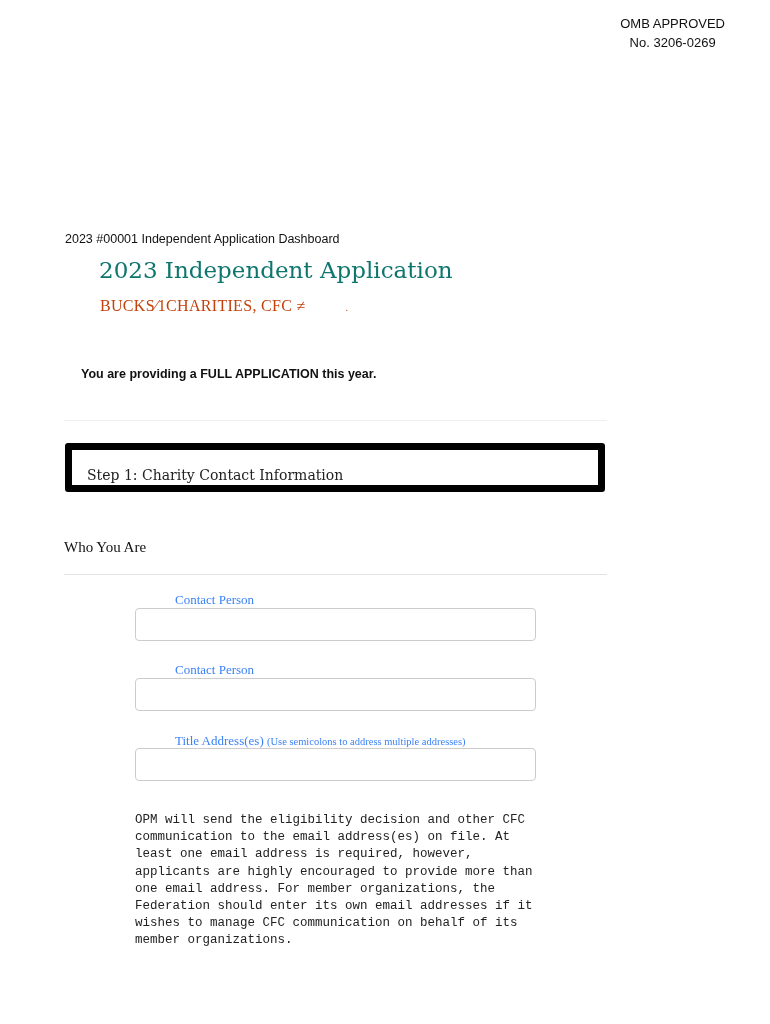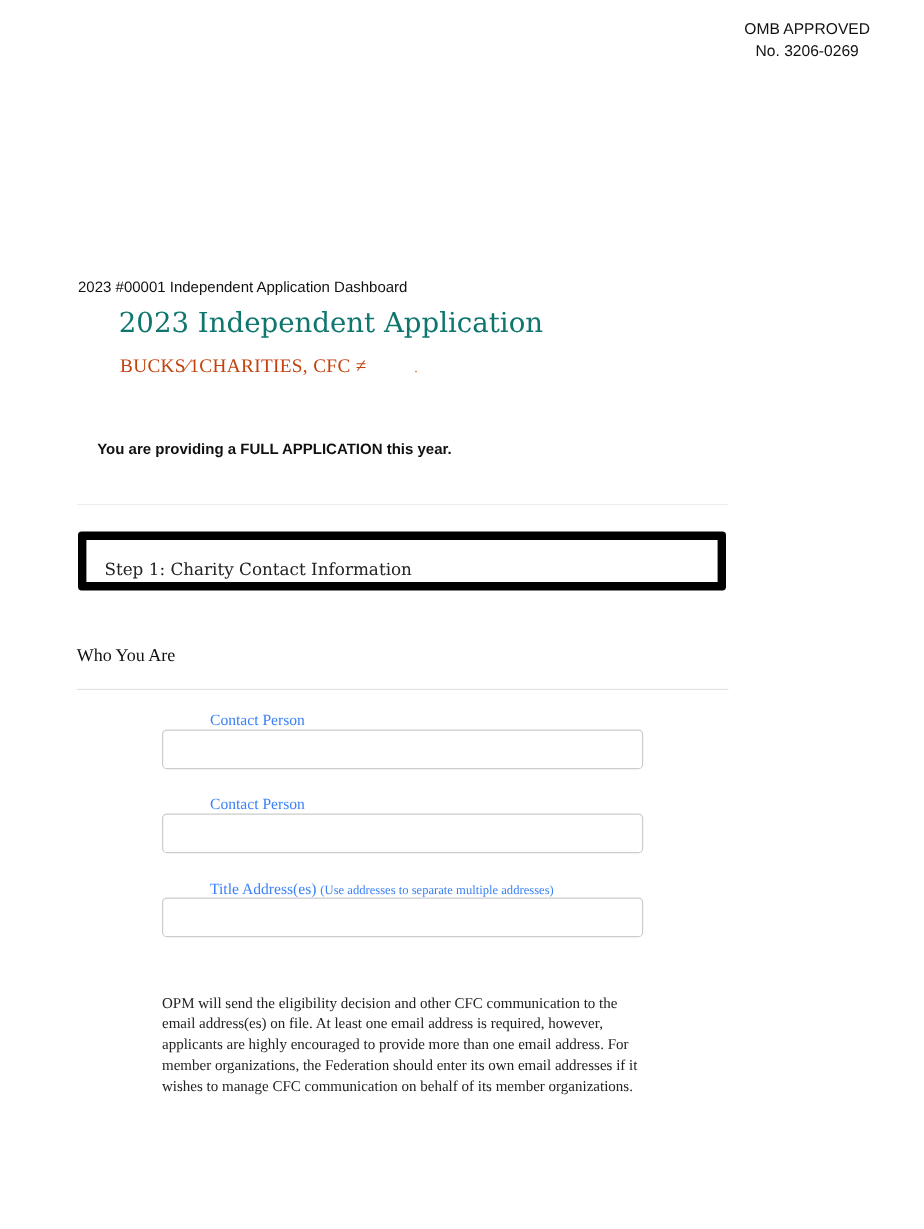--- a/index.html
+++ b/index.html
@@ -14,21 +14,21 @@
   .charity-line .dot { margin-left: 40px; font-size: 10px; }
   .full-app { position: absolute; left: 81px; top: 367px; font-family: "Liberation Sans", sans-serif; font-size: 12.5px; font-weight: bold; color: #111; }
   .hr1 { position: absolute; left: 64px; top: 420px; width: 543px; height: 1px; background: #eeeeee; }
   .step-box { position: absolute; left: 65px; top: 443px; width: 540px; height: 49px; border: 7px solid #000000; border-radius: 3px; box-sizing: border-box; }
   .step-box span { position: absolute; left: 15px; top: 17px; font-family: "DejaVu Serif", serif; font-size: 14px; color: #222; }
   .who { position: absolute; left: 64px; top: 539px; font-family: "Liberation Serif", serif; font-size: 15px; color: #111; }
   .hr2 { position: absolute; left: 64px; top: 574px; width: 543px; height: 1px; background: #e2e2e2; }
   .field-label { position: absolute; left: 135px; font-family: Liberation Serif, serif; font-size: 13px; color: #3b82f6; margin-left: 40px; }
   .field-label small { font-size: 10.5px; }
   .field-input { position: absolute; left: 135px; width: 401px; height: 33px; border: 1px solid #cccccc; border-radius: 4px; box-sizing: border-box; background: #fff; padding: 0 8px; font-size: 13px; outline: none; }
-  .note { position: absolute; left: 135px; top: 812px; width: 410px; font-family: Liberation Serif, serif; font-size: 12.5px; line-height: 17.2px; color: #222; margin-top: 16px; }
+  .note { position: absolute; left: 135px; top: 812px; width: 410px; font-family: Liberation Mono, monospace; font-size: 12.5px; line-height: 17.2px; color: #222; }
 </style>
 </head>
 <body>
 
 <div class="omb">
   <div>OMB APPROVED</div>
   <div>No. 3206-0269</div>
 </div>
 
 <div class="title-block">
@@ -54,17 +54,17 @@
 <div class="hr2"></div>
 
 <label class="field-label" style="top:592px;">Contact Person</label>
 <input class="field-input" style="top: 608px;" type="text" value="">
 
 <label class="field-label" style="top:662px;">Contact Person</label>
 <input class="field-input" style="top: 678px;" type="text" value="">
 
 <label class="field-label" style="top:733px;">
   <span>Title Address(es)</span>
-  <small>(Use addresses to separate multiple addresses)</small>
+  <small>(Use semicolons to address multiple addresses)</small>
 </label>
 <input class="field-input" style="top: 748px;" type="text" value="">
 
 <div class="note">OPM will send the eligibility decision and other CFC communication to the email address(es) on file. At least one email address is required, however, applicants are highly encouraged to provide more than one email address. For member organizations, the Federation should enter its own email addresses if it wishes to manage CFC communication on behalf of its member organizations.</div>
 
 </body></html>

